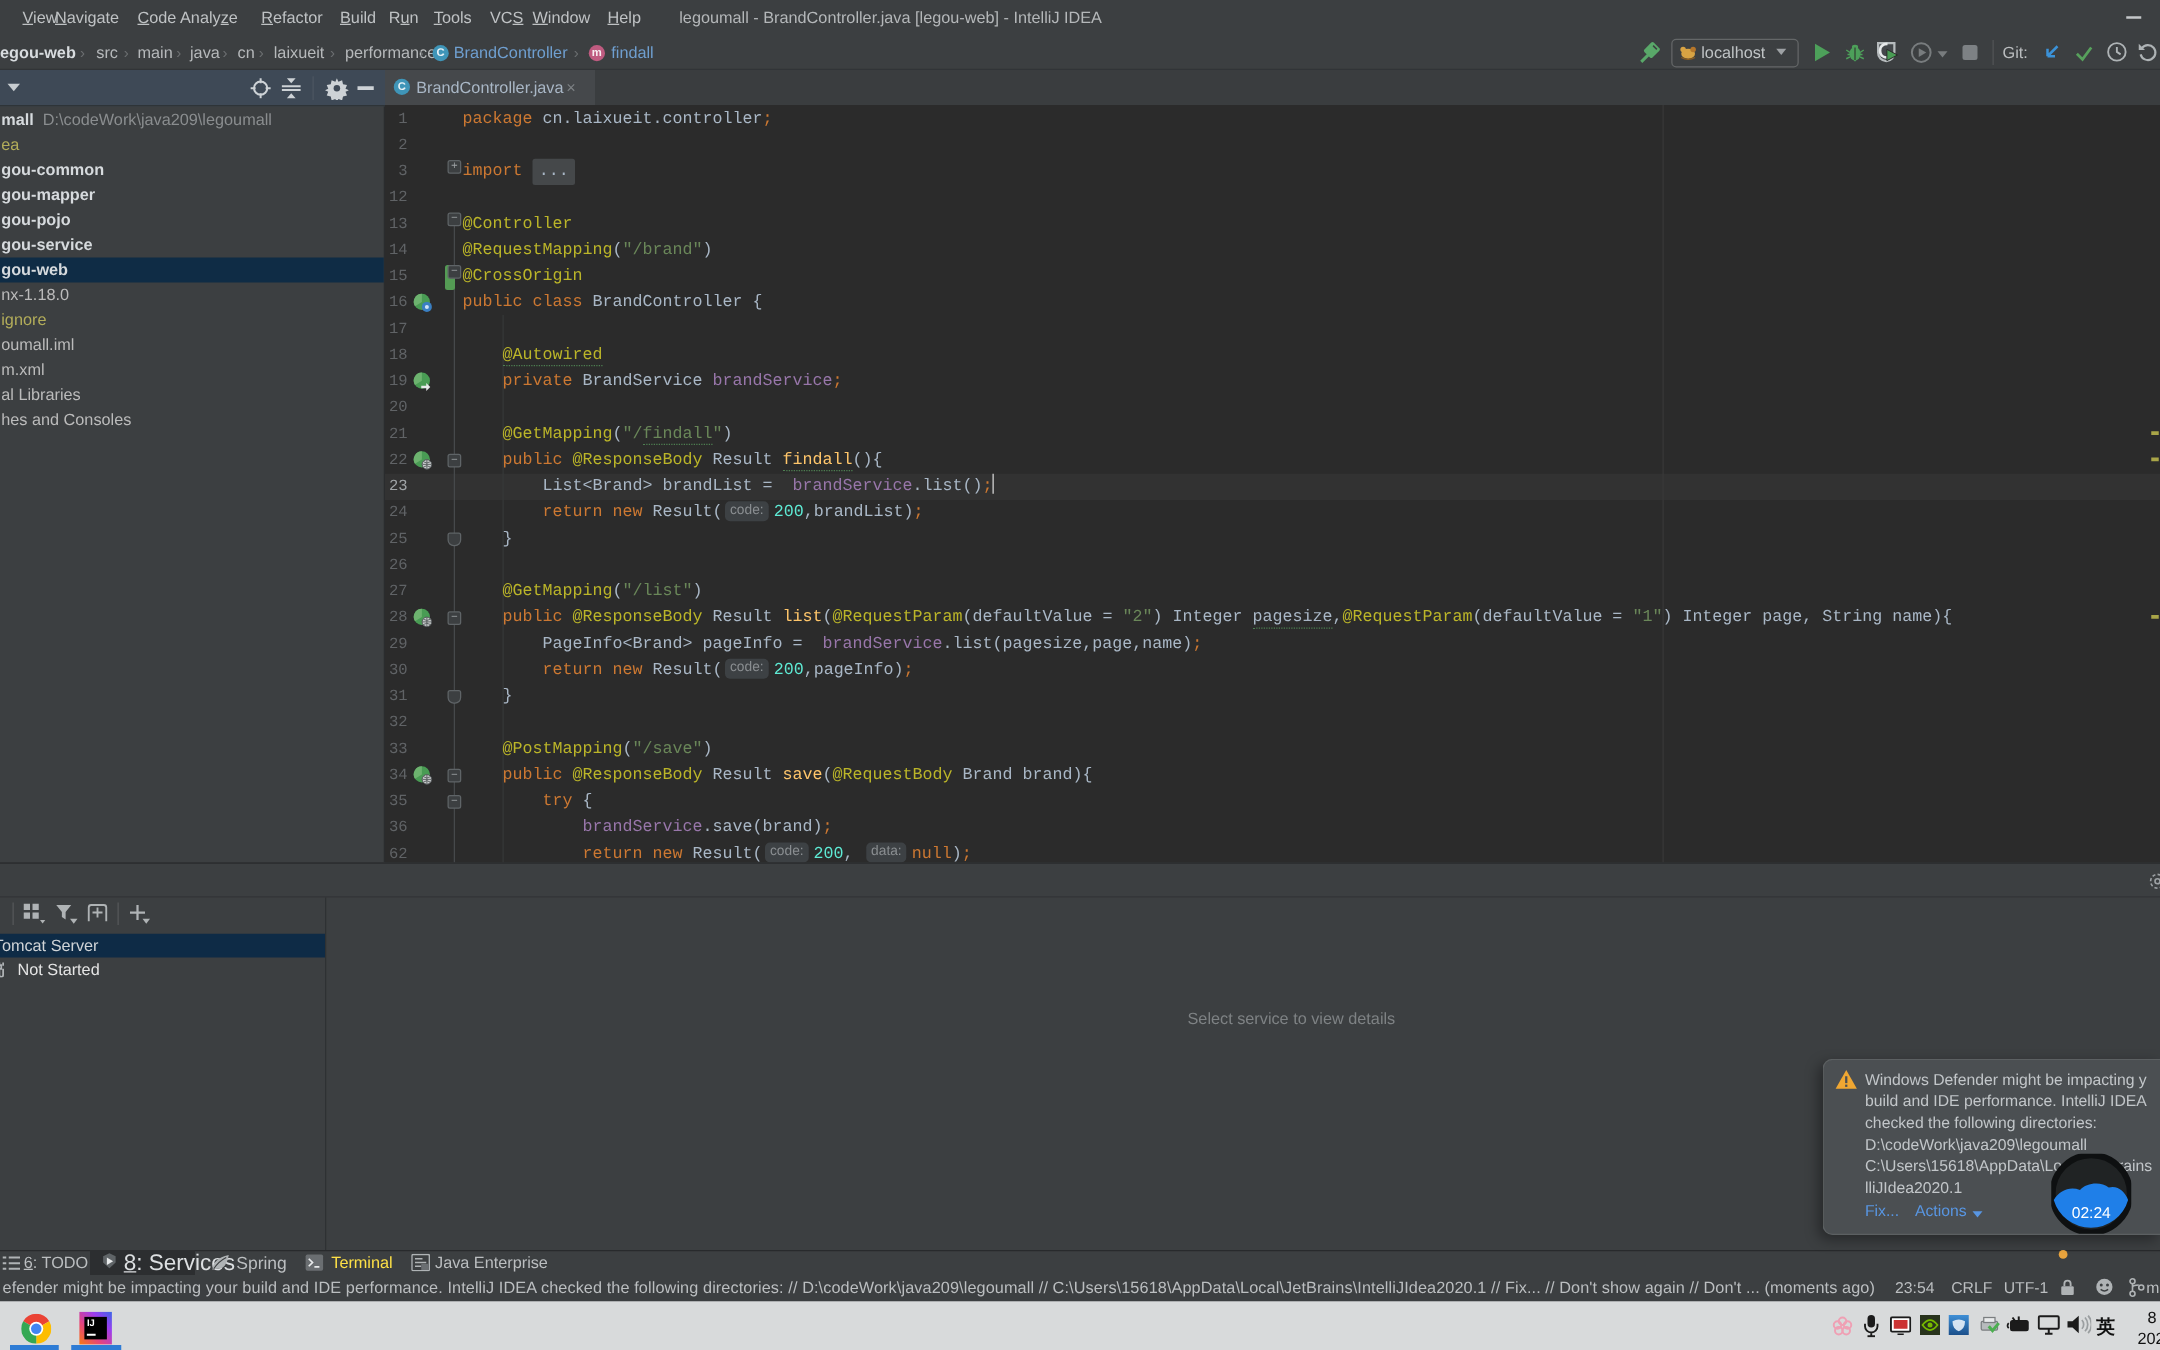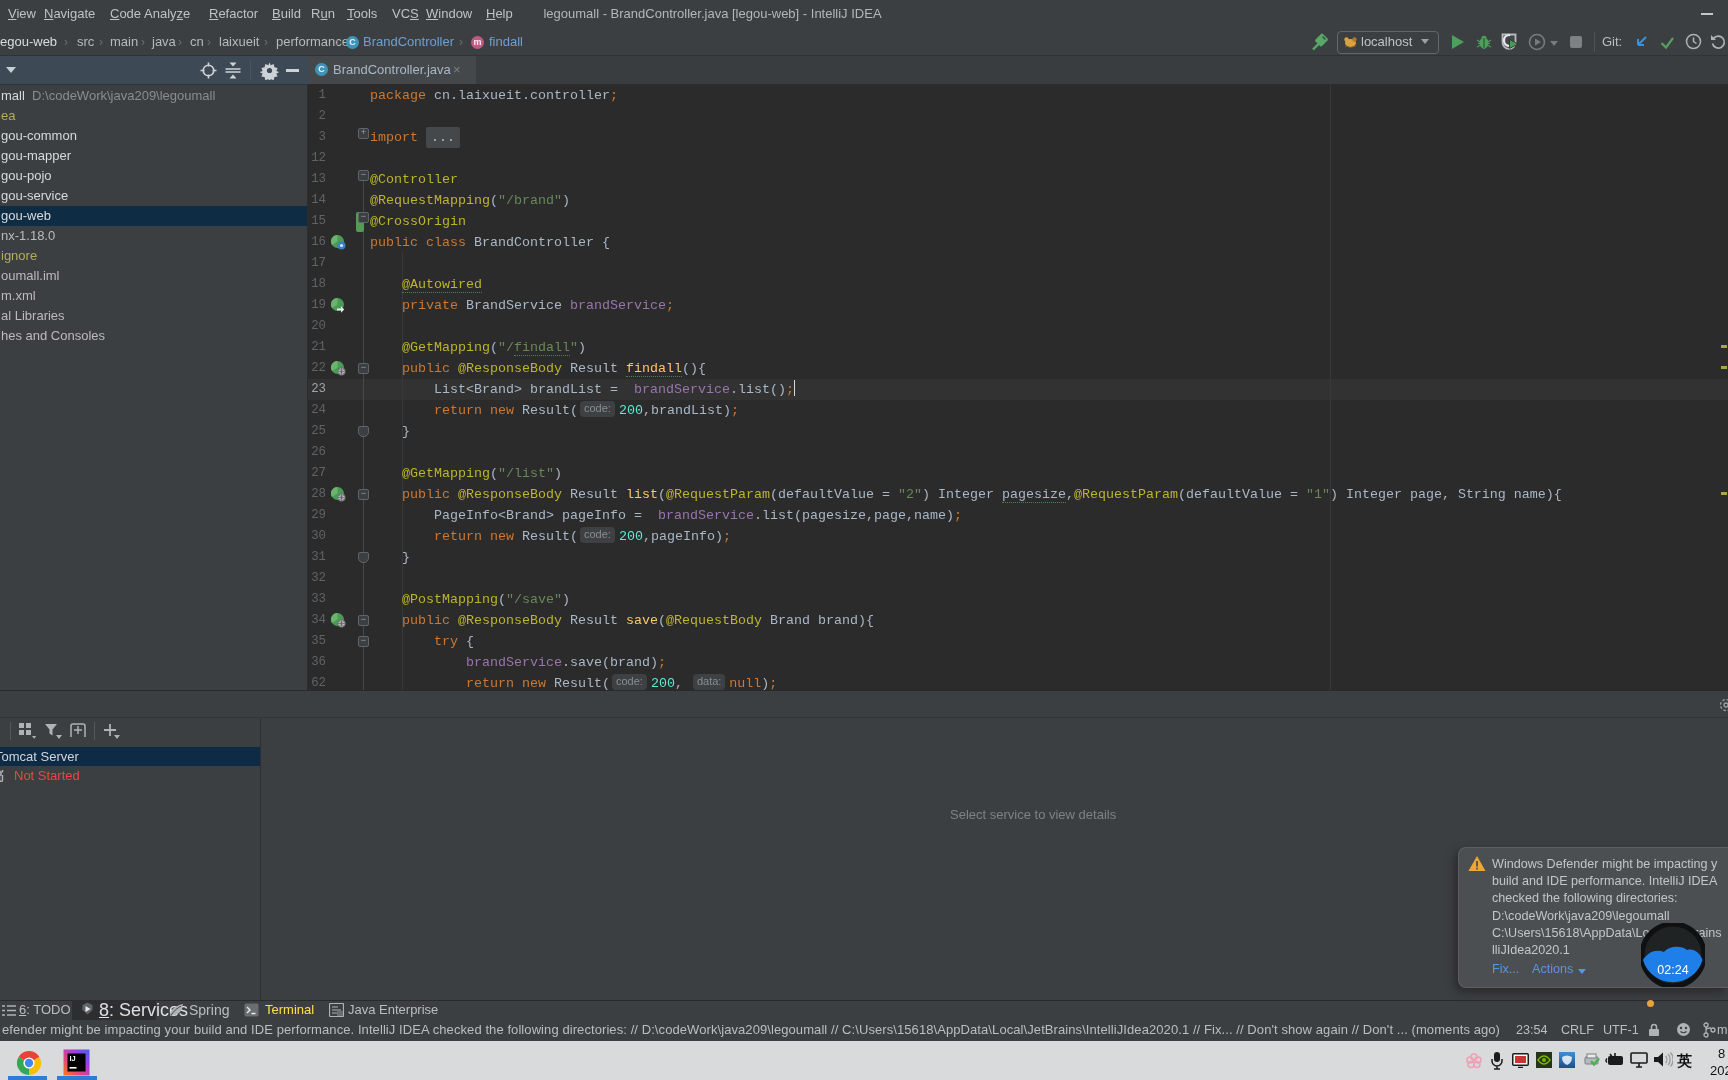--- a/index.html
+++ b/index.html
@@ -2,32 +2,32 @@
 <html><head><meta charset="utf-8">
 <style>
 html,body{margin:0;padding:0}
 body{width:1728px;height:1080px;background:#2B2B2B;font-family:"Liberation Sans",sans-serif;overflow:hidden;position:relative}
 .a{position:absolute}
 .k{color:#CC7832}.an{color:#BBB529}.s{color:#6A8759}.nm{color:#5eead4}.mth{color:#FFC66B}.fld{color:#9876AA}
 .cl{position:absolute;left:370px;white-space:pre;font:13.33px/21px "Liberation Mono",monospace;color:#A9B7C6}
 .ln{position:absolute;width:46px;left:280px;text-align:right;font:12.4px/21px "Liberation Mono",monospace;color:#606366}
 .chip{display:inline-block;background:#3D4144;color:#8A8E91;border-radius:4px;font:11px/13px "Liberation Sans",sans-serif;padding:1px 4px 2px;vertical-align:2px;margin:0 4px 0 2px}
 .ti{position:absolute;left:1px;height:20px;line-height:20px;font-size:13px;color:#BBBBBB;white-space:pre}
-.b{font-weight:normal;color:#D6DADD}
+.b{font-weight:bold;color:#D6DADD}
 .mi{position:absolute;top:0;height:28px;line-height:28px;font-size:13px;color:#BFC2C4}
 .bc{position:absolute;top:28px;height:28px;line-height:28px;font-size:13px;color:#B6B9BB}
 .sep{color:#6B6E70;font-size:12px}
 .blue{color:#6F9FD0}
 .fm{position:absolute;width:9px;height:9px;border:1px solid #5F6467;border-radius:2px;background:#3C3F41;color:#9DA1A4;font:9px/9px "Liberation Mono",monospace;text-align:center}
 .wavy{border-bottom:1px dotted #4E8052}
 </style></head>
 <body>
 
 <div class="a" style="left:0;top:0;width:1728px;height:28px;background:#3C3F41"></div>
-<span class="mi" style="left:8px"><u>V</u>iew</span>
+<span class="mi" style="left:18px"><u>V</u>iew</span>
 <span class="mi" style="left:44px"><u>N</u>avigate</span>
 <span class="mi" style="left:110px"><u>C</u>ode</span>
 <span class="mi" style="left:144px">Analy<u>z</u>e</span>
 <span class="mi" style="left:209px"><u>R</u>efactor</span>
 <span class="mi" style="left:272px"><u>B</u>uild</span>
 <span class="mi" style="left:311px">R<u>u</u>n</span>
 <span class="mi" style="left:347px"><u>T</u>ools</span>
 <span class="mi" style="left:392px">VC<u>S</u></span>
 <span class="mi" style="left:426px"><u>W</u>indow</span>
 <span class="mi" style="left:486px"><u>H</u>elp</span>
@@ -275,21 +275,21 @@
 <svg class="a" style="left:102px;top:722px" width="20" height="19">
     <path d="M8 2 v12 M2 8 h12" stroke="#AFB3B5" stroke-width="1.8"></path>
     <path d="M12 13 h6 l-3 4 z" fill="#AFB3B5"></path>
   </svg>
 <div class="a" style="left:0;top:747px;width:260px;height:19px;background:#0E2B46"></div>
 <span class="a" style="left:-5px;top:747px;height:19px;line-height:19px;font-size:13px;color:#D0D4D7">Tomcat Server</span>
 <svg class="a" style="left:-3px;top:769px" width="13" height="13">
     <path d="M1 3 v3 h3 v-3 z M2.5 6 v5 a1.5 1.5 0 0 0 3 0 v-5" fill="none" stroke="#AFB3B5" stroke-width="1.4"></path>
     <path d="M2.5 1 v2.5 M5.5 1 v2.5" stroke="#AFB3B5" stroke-width="1.4"></path>
   </svg>
-<span class="a" style="left:14px;top:766px;height:20px;line-height:20px;font-size:13px;color:#ef4444">Not Started</span>
+<span class="a" style="left:14px;top:766px;height:20px;line-height:20px;font-size:13px;color:#e5e5e5">Not Started</span>
 <span class="a" style="left:950px;top:807px;font-size:13px;color:#7E8284">Select service to view details</span>
 
 <div class="a" style="left:0;top:1000px;width:1728px;height:41px;background:#3C3F41;border-top:1px solid #282A2C;box-sizing:border-box"></div>
 <svg class="a" style="left:2px;top:1004px" width="14" height="13">
     <path d="M0 2 h3 M0 6.5 h3 M0 11 h3 M5 2 h9 M5 6.5 h9 M5 11 h9" stroke="#AFB3B5" stroke-width="1.6"></path>
   </svg>
 <span class="a" style="left:19px;top:1000px;height:20px;line-height:20px;font-size:13px;color:#BBBEC0"><u>6</u>: TODO</span>
 <div class="a" style="left:72px;top:1000px;width:84px;height:20px;background:#2C2E30"></div>
 <svg class="a" style="left:80px;top:1002px" width="15" height="15">
     <path d="M7.5 0.5 l5 2.5 v5 l-5 4.5 -5 -4.5 v-5 z" fill="#5F6467"></path>

